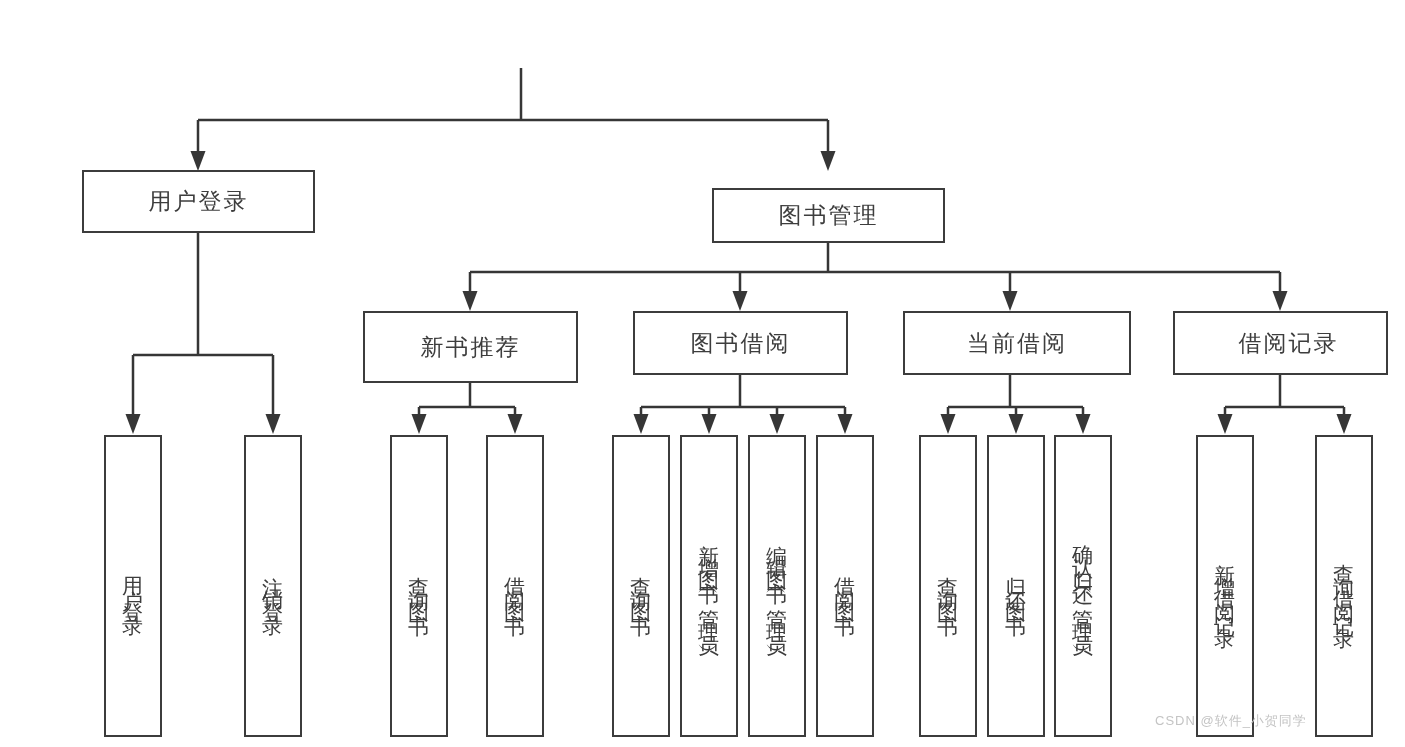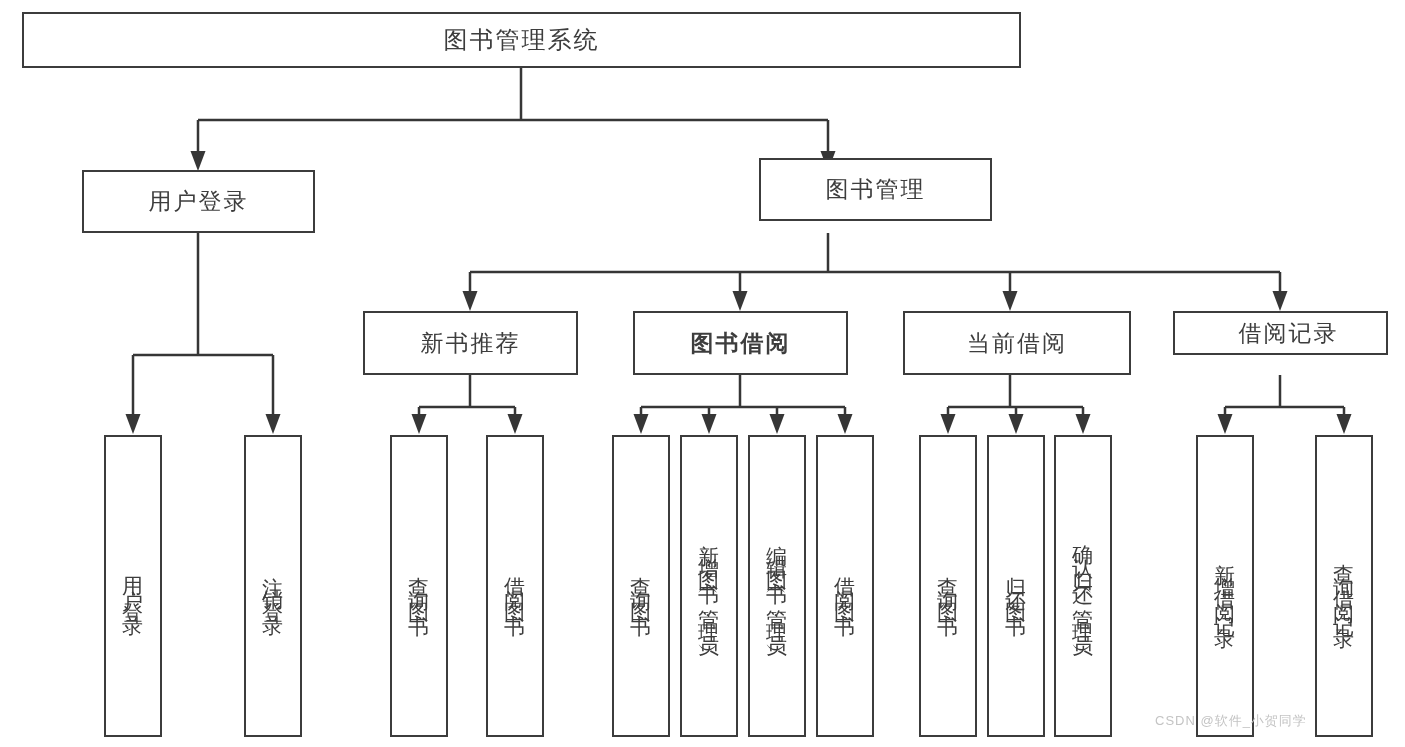--- a/index.html
+++ b/index.html
@@ -108,29 +108,28 @@
       <polygon fill="#363636" stroke="none" points="1083,434 1075.5,414 1090.5,414"></polygon>
     </g>
 
     <g>
       <path d="M1280,375 V407 M1225,407 H1344 M1225,407 V416 M1344,407 V416"></path>
       <polygon fill="#363636" stroke="none" points="1225,434 1217.5,414 1232.5,414"></polygon>
       <polygon fill="#363636" stroke="none" points="1344,434 1336.5,414 1351.5,414"></polygon>
     </g>
   </svg>
 
-  <div class="node root" style="left:22px; top:12px; width:999px; height:56px;">图书管理系统</div>
 
   <div class="node branch" style="left:82px; top:170px; width:233px; height:63px;">用户登录</div>
-  <div class="node branch" style="left:712px; top:158px; width:233px; height:63px;margin-left:47px;">图书管理</div>
+  <div class="node branch" style="left:712px; top:188px; width:233px; height:55px;">图书管理</div>
 
-  <div class="node branch" style="left:363px; top:311px; width:215px; height:64px;">新书推荐</div>
-  <div class="node branch" style="left:633px; top:311px; width:215px; height:64px;font-weight:bold;">图书借阅</div>
+  <div class="node branch" style="left:363px; top:311px; width:215px; height:72px;">新书推荐</div>
+  <div class="node branch" style="left:633px; top:311px; width:215px; height:64px;">图书借阅</div>
   <div class="node branch" style="left:903px; top:311px; width:228px; height:64px;">当前借阅</div>
-  <div class="node branch" style="left:1173px; top:311px; width:215px; height:44px;padding-left:16px;">借阅记录</div>
+  <div class="node branch" style="left:1173px; top:311px; width:215px; height:64px;padding-left:16px;">借阅记录</div>
 
   <div class="node leaf" style="left:104px; top:435px; width:58px; height:302px;">用户登录</div>
   <div class="node leaf" style="left:244px; top:435px; width:58px; height:302px;">注销登录</div>
 
   <div class="node leaf" style="left:390px; top:435px; width:58px; height:302px;">查询图书</div>
   <div class="node leaf" style="left:486px; top:435px; width:58px; height:302px;">借阅图书</div>
 
   <div class="node leaf" style="left:612px; top:435px; width:58px; height:302px;">查询图书</div>
   <div class="node leaf" style="left:680px; top:435px; width:58px; height:302px;">新增图书（管理员）</div>
   <div class="node leaf" style="left:748px; top:435px; width:58px; height:302px;">编辑图书（管理员）</div>

